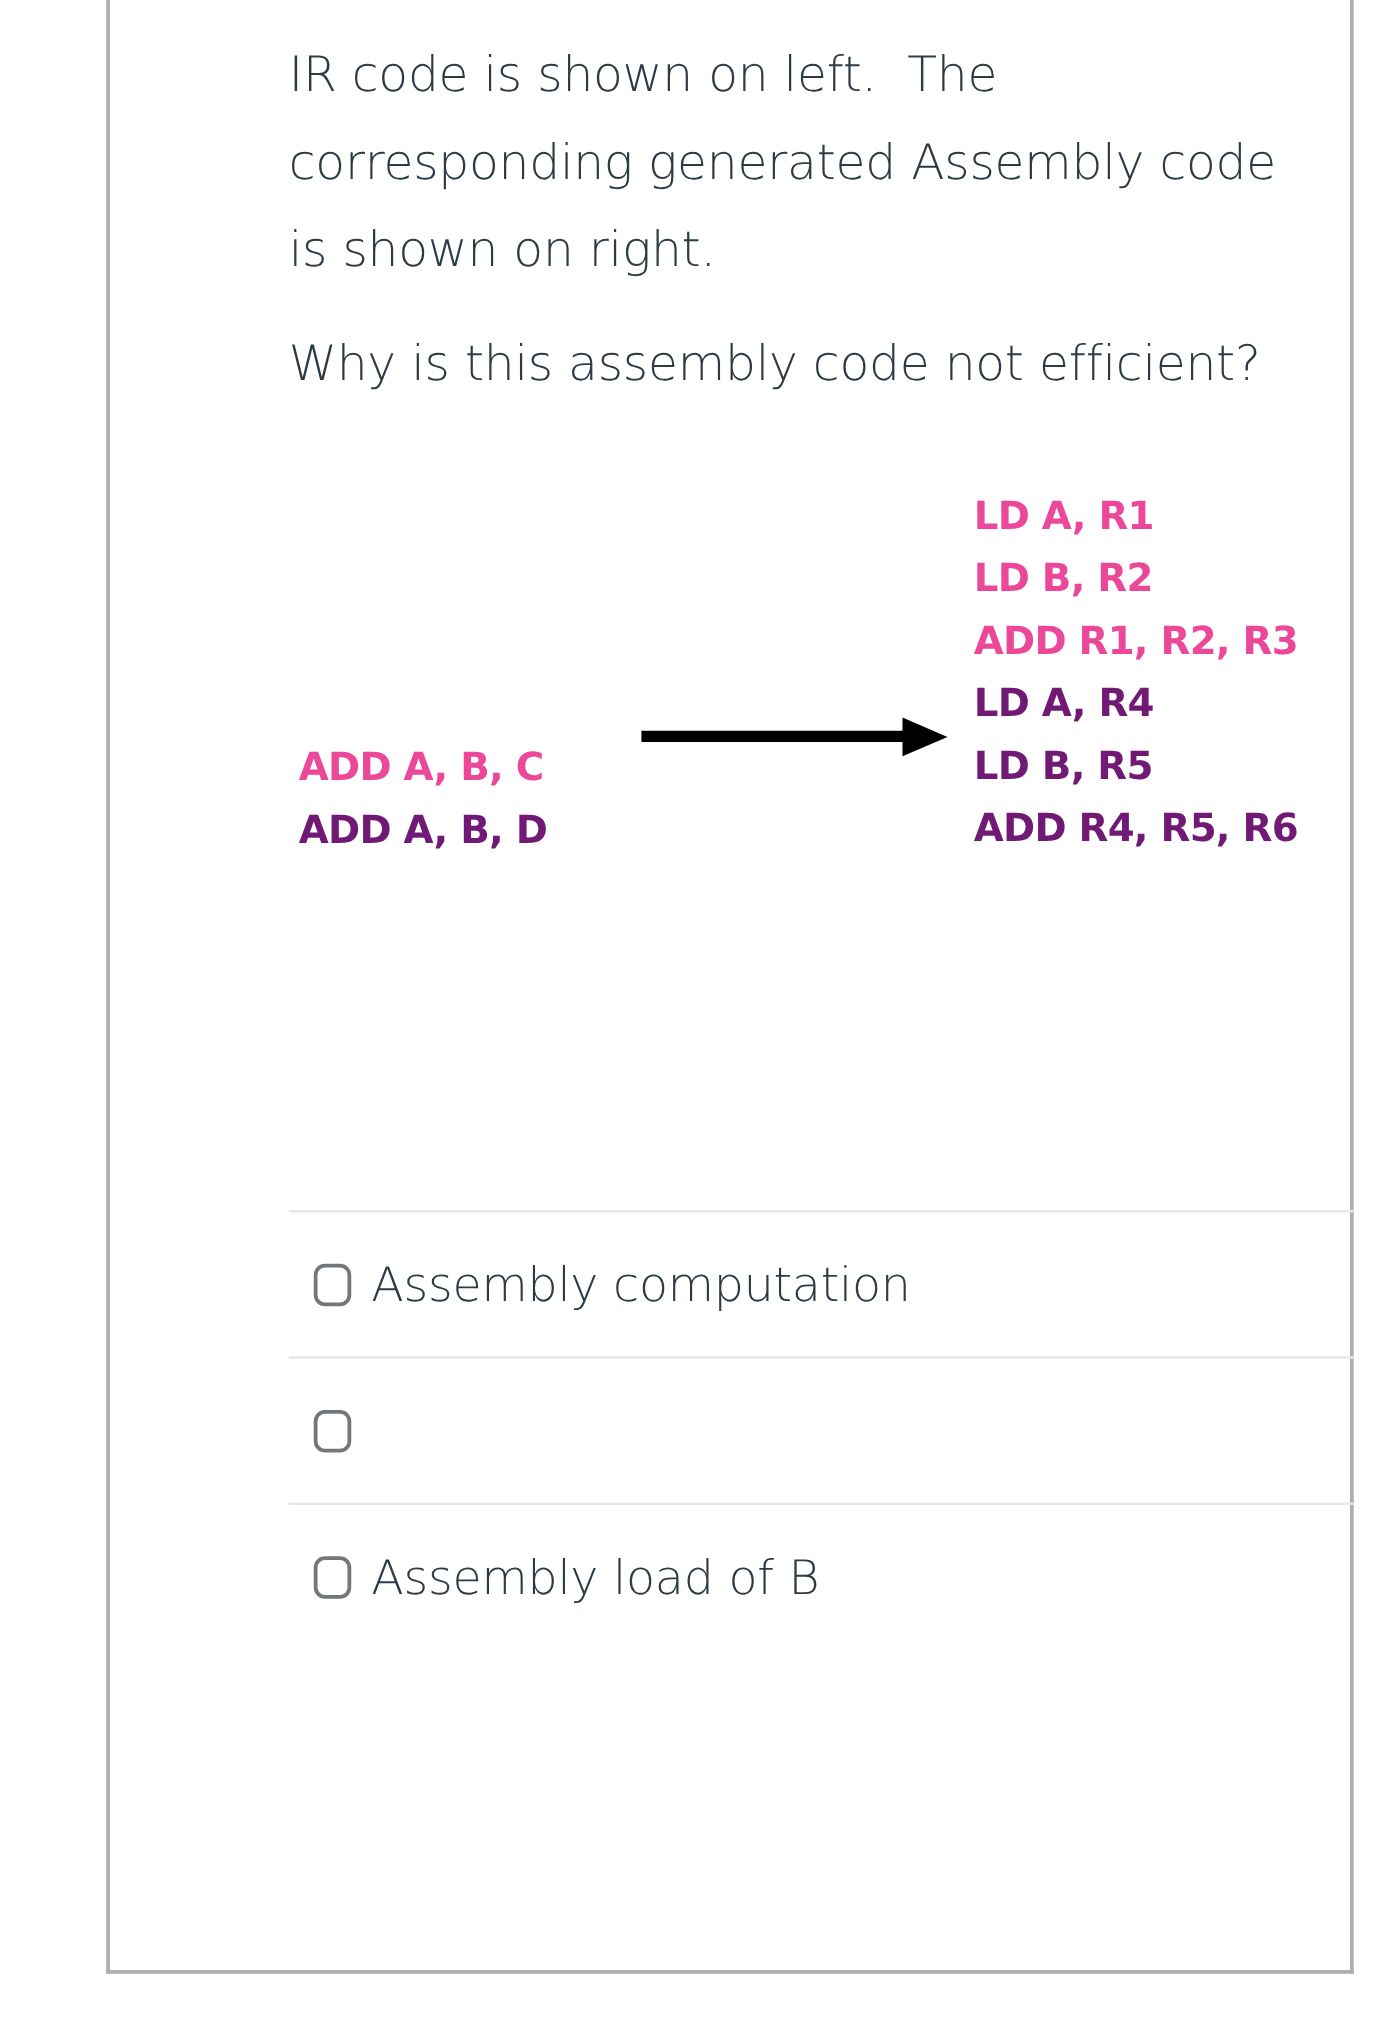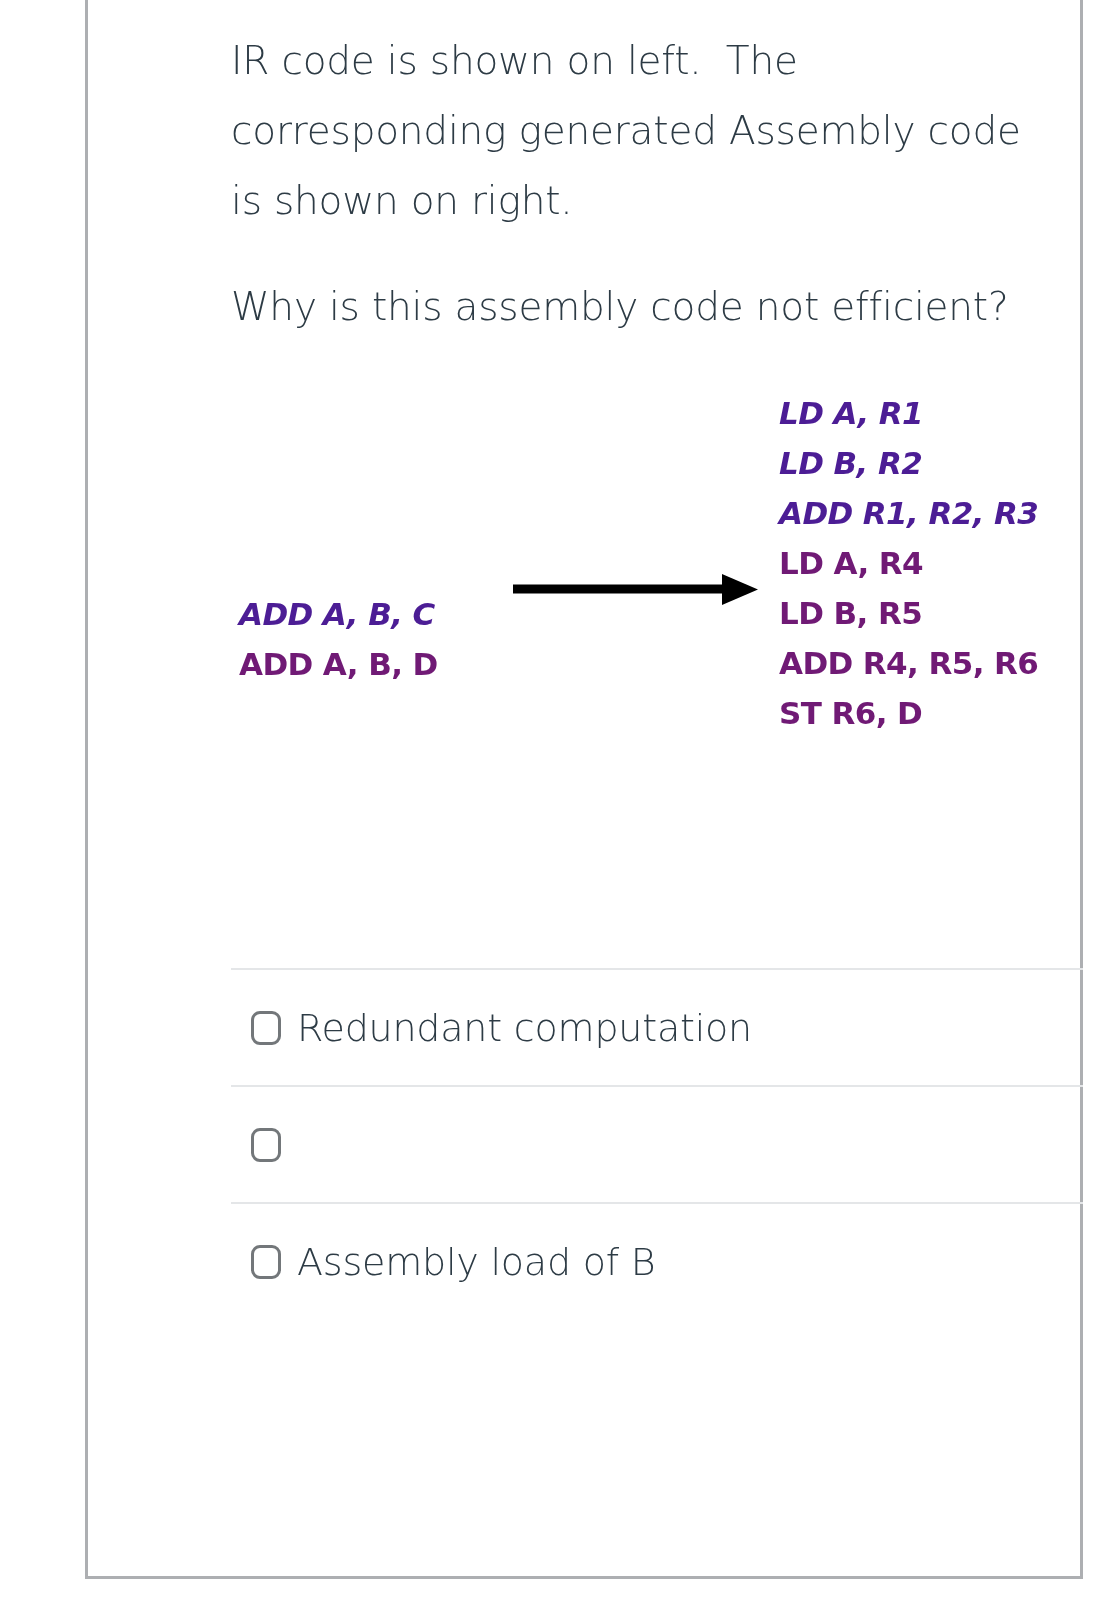--- a/index.html
+++ b/index.html
@@ -49,21 +49,21 @@
   #prompt-intro {
     position: absolute;
     left: 0;
     top: 66px;
     width: 830px;
     white-space: pre-wrap;
   }
   #prompt-question {
     position: absolute;
     left: 0;
-    top: 312px;
+    top: 297px;
     width: 860px;
   }
 
   
   #figure {
     position: absolute;
     left: 0px;
     top: 420px;
     width: 860px;
     height: 420px;
@@ -79,21 +79,21 @@
   }
   #ir-code {
     left: 8px;
     top: 161px;
     margin-top: 48px;
   }
   #asm-code {
     left: 548px;
     top: 8px;
   }
-  .code-line-red  { color: #4c1d95; font-style: italic; }
+  .code-line-red  { color: #ec4899; }
   .code-line-blue { color: #701a75; }
 
   
   #transform-arrow {
     position: absolute;
     left: 282px;
     top: 192px;
     width: 245px;
     height: 34px;
   }
@@ -158,30 +158,29 @@
         <polygon points="209,2 245,17.5 209,33" fill="#000000"></polygon>
       </svg>
 
       <div id="asm-code" class="code-col">
         <div class="code-line-red">LD A, R1</div>
         <div class="code-line-red">LD B, R2</div>
         <div class="code-line-red">ADD R1, R2, R3</div>
         <div class="code-line-blue">LD A, R4</div>
         <div class="code-line-blue">LD B, R5</div>
         <div class="code-line-blue">ADD R4, R5, R6</div>
-        <div class="code-line-blue">ST R6, D</div>
       </div>
 
     </div>
 
     <div id="options">
 
       <div class="option-row">
         <div class="option-checkbox"></div>
-        <div class="option-label">Redundant computation</div>
+        <div class="option-label">Assembly computation</div>
       </div>
 
       <div class="option-row">
         <div class="option-checkbox"></div>
       </div>
 
 
       <div class="option-row">
         <div class="option-checkbox"></div>
         <div class="option-label">Assembly load of B</div>

